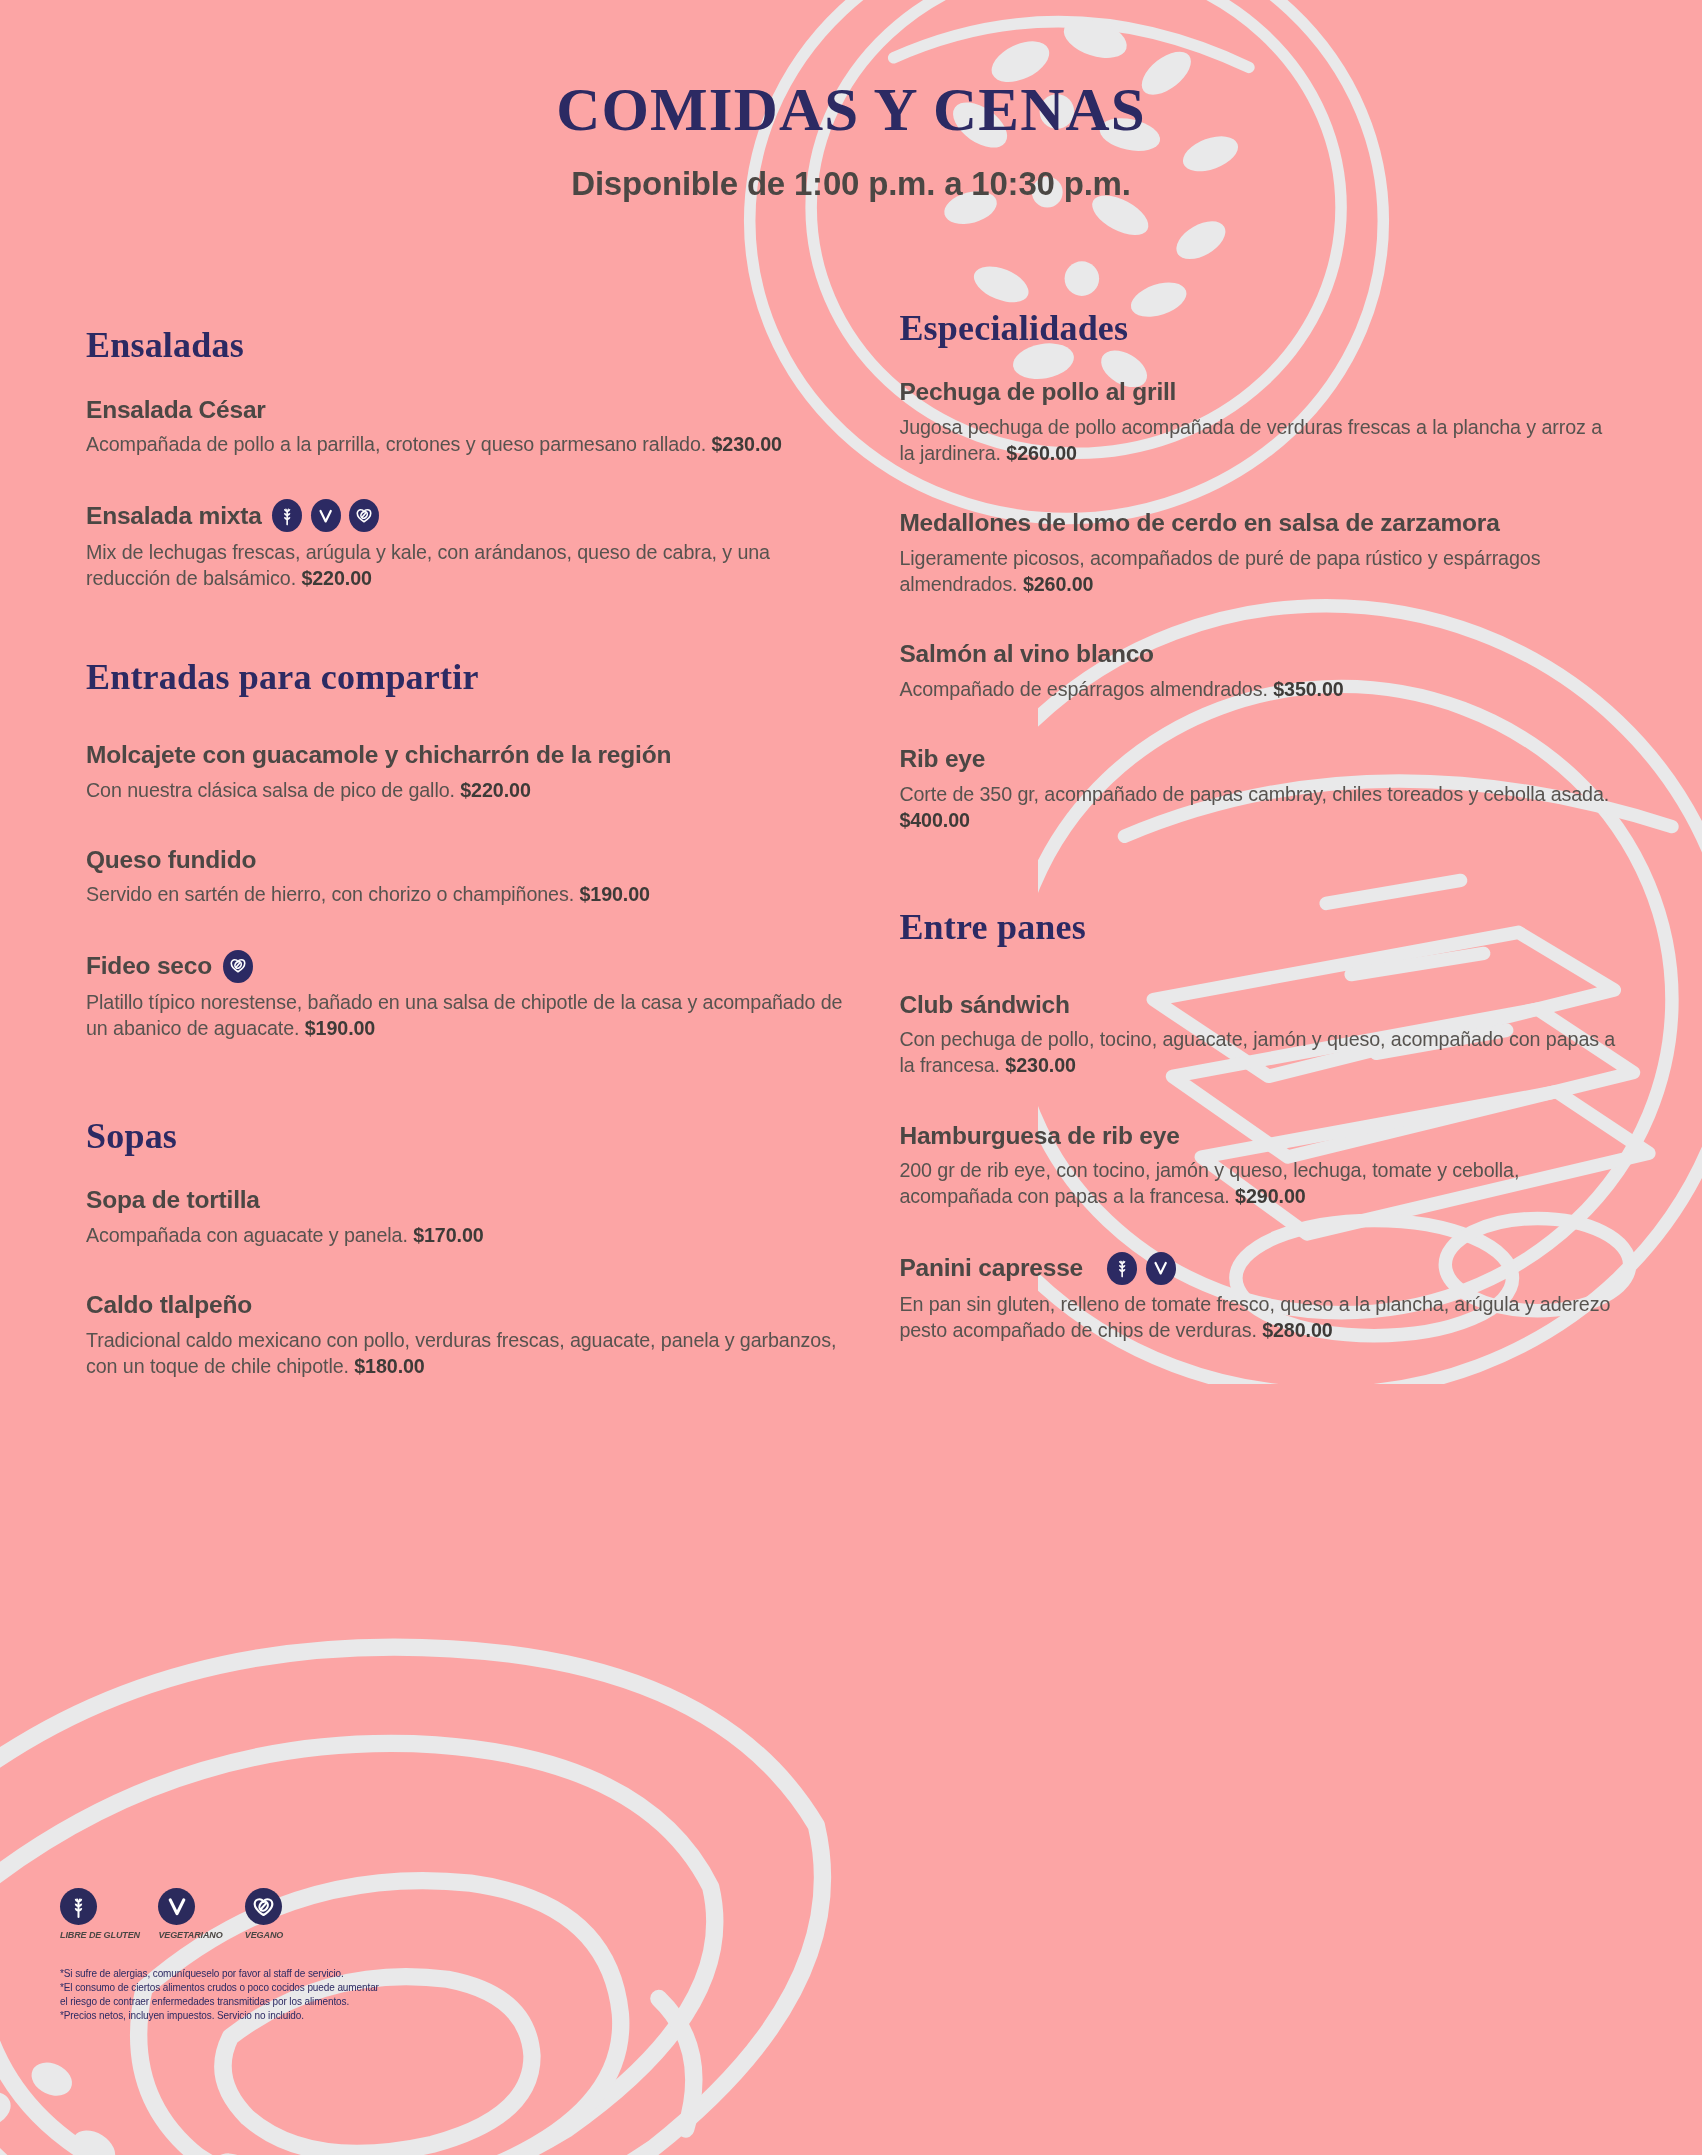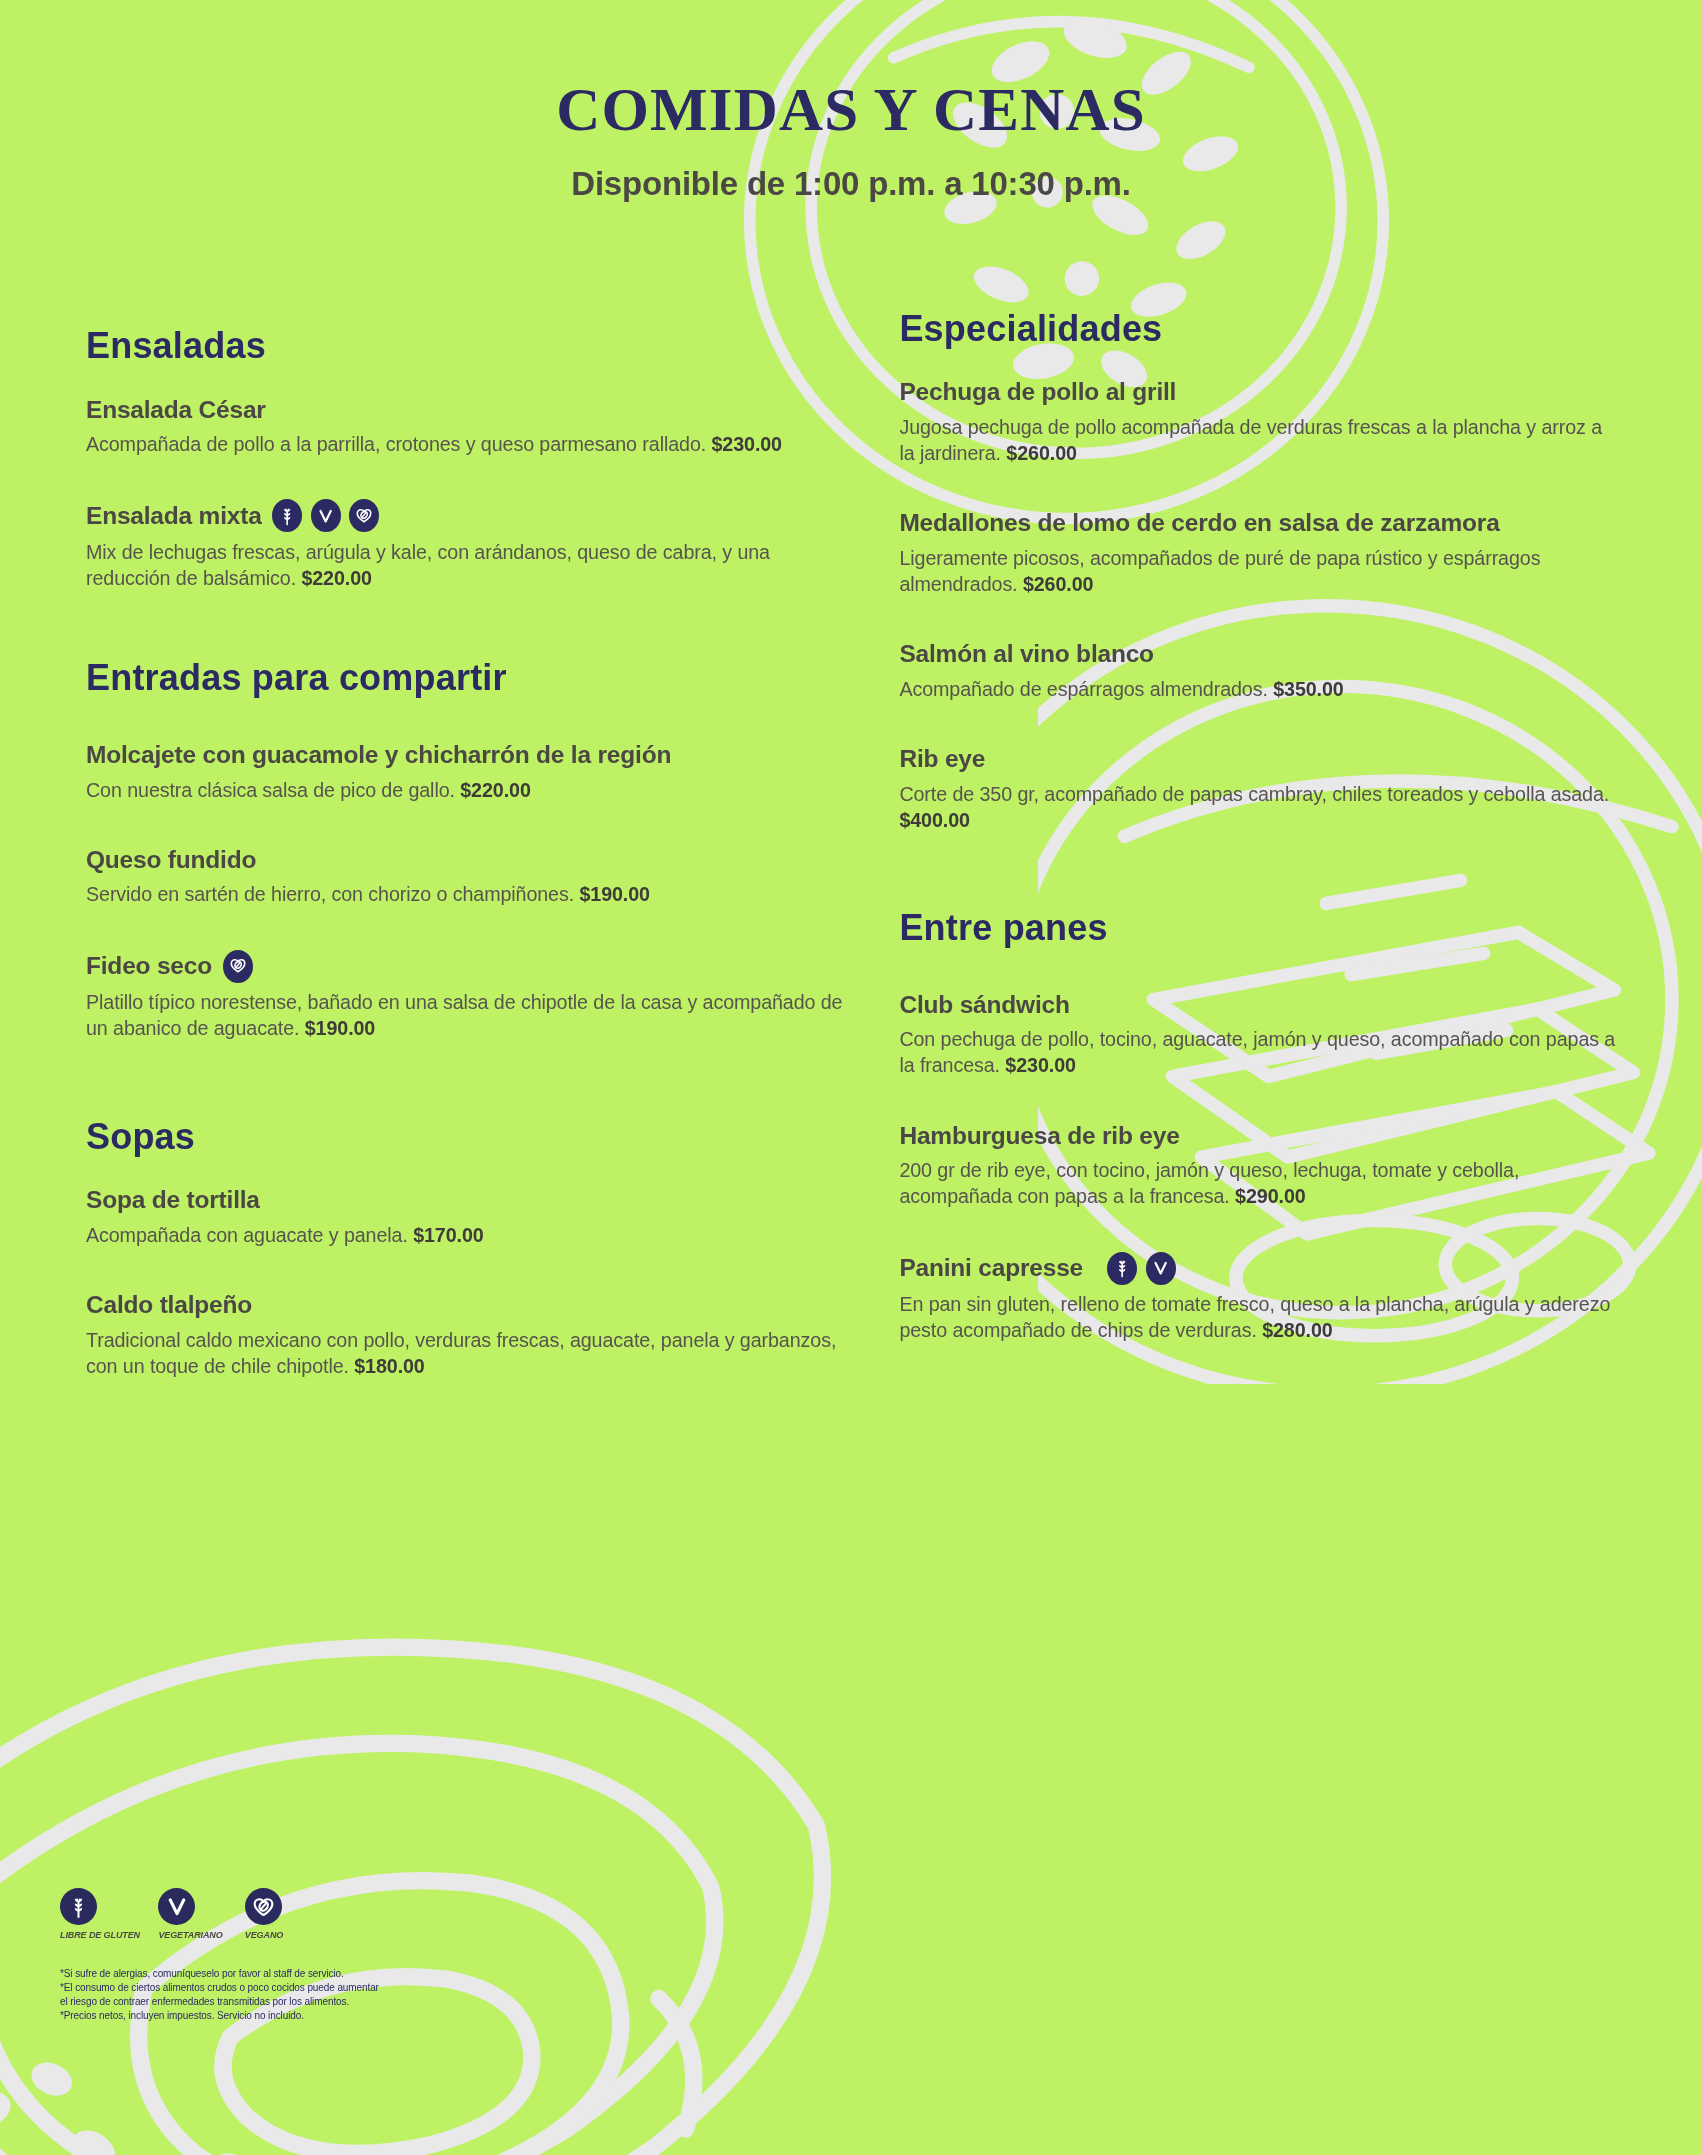--- a/index.html
+++ b/index.html
@@ -9,21 +9,21 @@
     width: 1702px;
     height: 2156px;
     background: #ffffff;
     font-family: "Liberation Sans", sans-serif;
   }
 
   .page {
     position: relative;
     width: 1702px;
     height: 2156px;
-    background: #bef264;
+    background: #fca5a5;
     overflow: hidden;
   }
 
   
   .wm {
     position: absolute;
     pointer-events: none;
     z-index: 0;
   }
   .wm svg { display: block; }
@@ -67,21 +67,21 @@
     margin-top: 123px;
     align-items: flex-start;
   }
   .col-left  { width: 52%; padding-right: 38px; }
   .col-right { width: 48%; padding-left: 17.3px; padding-top: -15.4px; }
   .col-right { margin-top: -17.3px; }
 
   
   .section { margin-bottom: 0; }
   .section-title {
-    font-family: Liberation Sans, sans-serif;
+    font-family: Liberation Serif, serif;
     font-weight: bold;
     font-size: 36px;
     color: #2c2a63;
     letter-spacing: 0.2px;
     line-height: 1.1;
   }
 
   .sec-ensaladas   { margin-top: 0; }
   .sec-entradas    { margin-top: 67px; }
   .sec-sopas       { margin-top: 75px; }

